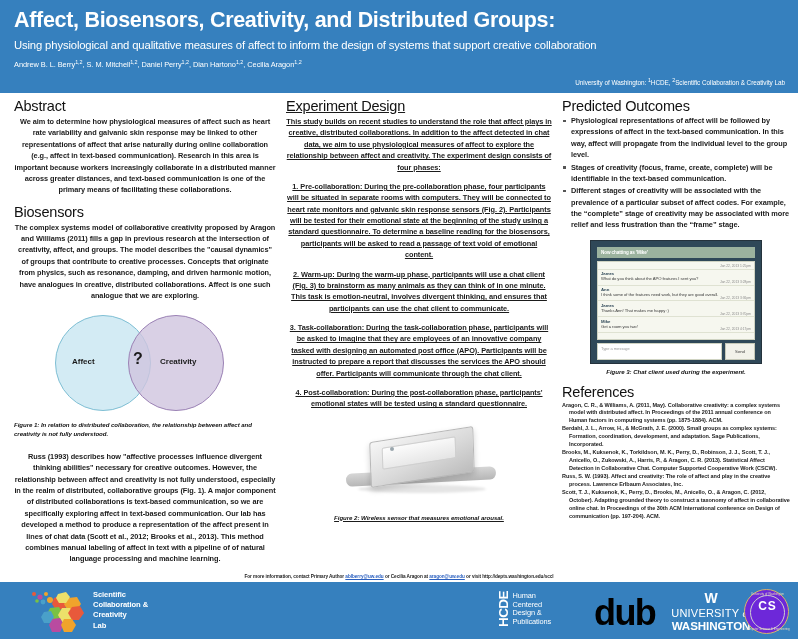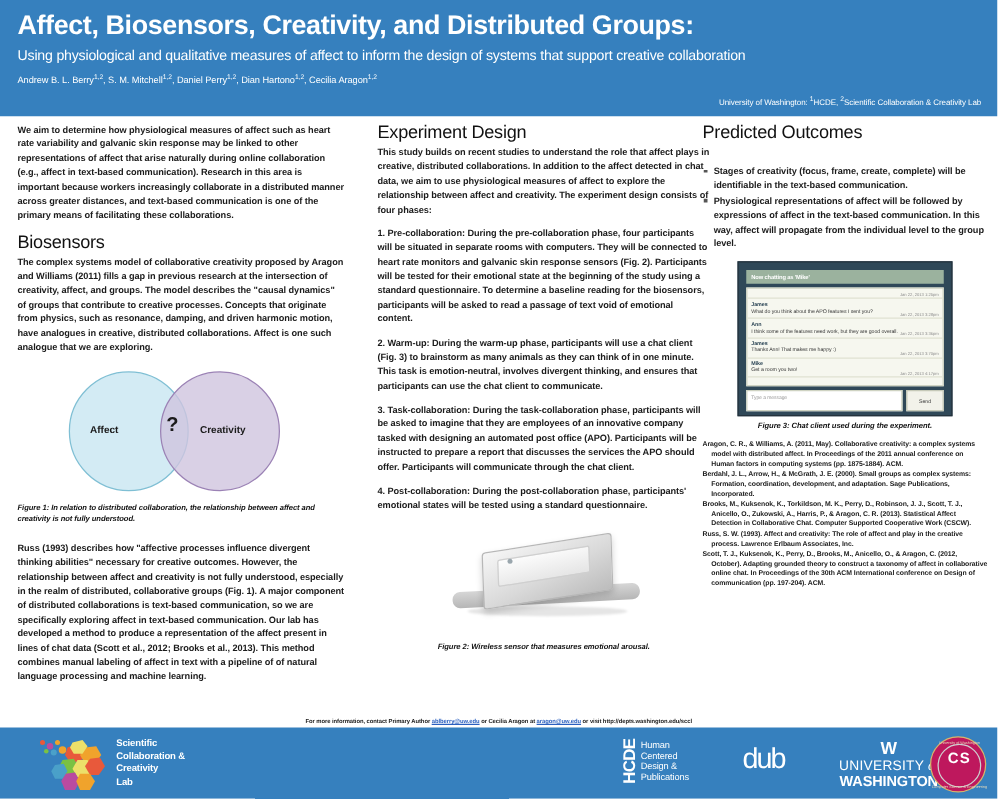--- a/index.html
+++ b/index.html
@@ -49,37 +49,37 @@
     white-space: nowrap;
   }
 
   
   .col {
     position: absolute;
     top: 98px;
     color: #1b1b1b;
   }
   .col-left   { left: 14px;  width: 262px; }
-  .col-mid    { left: 302px; width: 266px; }
+  .col-mid    { left: 286px; width: 266px; text-decoration: underline; }
   .col-right  { left: 562px; width: 228px; }
 
   h2.sec {
     font-size: 14.5px;
     font-weight: normal;
     color: #111;
     margin-bottom: 2px;
     letter-spacing: -0.2px;
   }
-  h2.sec.tight { margin-bottom: 17px; }
+  h2.sec.tight { margin-bottom: 1px; }
 
   p.body {
     font-size: 7.35px;
     line-height: 1.55;
     font-weight: bold;
-    text-align: left;
+    text-align: center;
     letter-spacing: -0.05px;
     margin-bottom: 8px;
   }
   p.body.last { margin-bottom: 0; }
 
   ul.bullets { list-style: none; margin: 1px 0 0 0; }
   ul.bullets li {
     position: relative;
     font-size: 7.35px;
     line-height: 1.55;
@@ -314,40 +314,40 @@
   .hcde-words {
     margin-left: 2px;
     color: #ffffff;
     font-size: 7.4px;
     line-height: 1.18;
     letter-spacing: -0.1px;
     padding-top: 1px;
   }
   .dub-logo {
     position: absolute; left: 594px; top: 13px;
-    color: #ffffff;
-    font-size: 23px;
-    font-weight: normal;
+    color: #000000;
+    font-size: 36px;
+    font-weight: bold;
     letter-spacing: -1.6px;
     line-height: 1;
   }
   .uw-logo {
     position: absolute; left: 655px; top: 9px;
     width: 112px; text-align: center; color: #ffffff;
   }
   .uw-w { font-size: 14px; font-weight: bold; line-height: 1; }
   .uw-l1 { font-size: 11px; letter-spacing: 0.2px; margin-top: 2px; }
   .uw-l1 i { font-style: italic; font-size: 9.5px; }
   .uw-l2 { font-size: 11.6px; font-weight: bold; letter-spacing: -0.1px; }
   .seal {
     position: absolute; left: 744px; top: 7px;
     width: 45px; height: 45px;
     border-radius: 50%;
     border: 1.4px solid #d8b36a;
-    background: #be185d;
+    background: #6d28d9;
   }
   .seal-inner {
     position: absolute; left: 5px; top: 5px;
     width: 35px; height: 35px;
     border-radius: 50%;
     border: 1px solid #cfcfcf;
   }
   .seal-cs {
     position: absolute; left: 0; top: 9px; width: 45px;
     text-align: center;
@@ -371,20 +371,21 @@
     <div class="authors">
       Andrew B. L. Berry<sup>1,2</sup>, S. M. Mitchell<sup>1,2</sup>, Daniel Perry<sup>1,2</sup>, Dian Hartono<sup>1,2</sup>, Cecilia Aragon<sup>1,2</sup>
     </div>
     <div class="affil">
       University of Washington: <sup>1</sup>HCDE, <sup>2</sup>Scientific Collaboration &amp; Creativity Lab
     </div>
   </div>
 
   <div class="col col-left">
 
+    <h2 class="sec">Abstract</h2>
     <p class="body">We aim to determine how physiological measures of affect such as heart rate variability and galvanic skin response may be linked to other representations of affect that arise naturally during online collaboration (e.g., affect in text-based communication). Research in this area is important because workers increasingly collaborate in a distributed manner across greater distances, and text-based communication is one of the primary means of facilitating these collaborations.</p>
 
     <h2 class="sec">Biosensors</h2>
     <p class="body">The complex systems model of collaborative creativity proposed by Aragon and Williams (2011) fills a gap in previous research at the intersection of creativity, affect, and groups. The model describes the "causal dynamics" of groups that contribute to creative processes. Concepts that originate from physics, such as resonance, damping, and driven harmonic motion, have analogues in creative, distributed collaborations. Affect is one such analogue that we are exploring.</p>
 
     <div class="venn-wrap">
       <div class="venn-circle venn-affect"></div>
       <div class="venn-circle venn-creativity"></div>
       <div class="venn-label venn-label-affect">Affect</div>
       <div class="venn-q">?</div>
@@ -411,22 +412,23 @@
         <div class="sensor-face"></div>
         <div class="sensor-led"></div>
       </div>
       <div class="caption center">Figure 2: Wireless sensor that measures emotional arousal.</div>
     </div>
   </div>
 
   <div class="col col-right">
     <h2 class="sec tight">Predicted Outcomes</h2>
     <ul class="bullets">
+      <li>Physiological representations of affect will be followed by expressions of affect in the text-based communication. In this way, affect will propagate from the individual level to the group level.</li>
       <li>Stages of creativity (focus, frame, create, complete) will be identifiable in the text-based communication.</li>
-      <li>Physiological representations of affect will be followed by expressions of affect in the text-based communication. In this way, affect will propagate from the individual level to the group level.</li>
+      <li>Different stages of creativity will be associated with the prevalence of a particular subset of affect codes. For example, the “complete” stage of creativity may be associated with more relief and less frustration than the “frame” stage.</li>
     </ul>
 
     <div class="chat-wrap">
       <div class="chat-window">
         <div class="chat-banner">Now chatting as 'Mike'</div>
         <div class="chat-log">
           <div class="chat-msg partial">
             <div class="chat-time">Jan 22, 2013 1:25pm</div>
           </div>
           <div class="chat-msg">
@@ -452,20 +454,21 @@
         </div>
         <div class="chat-inputrow">
           <div class="chat-input">Type a message</div>
           <div class="chat-send">Send</div>
         </div>
       </div>
       <div class="caption center">Figure 3: Chat client used during the experiment.</div>
     </div>
 
     <div class="refs">
+      <h2 class="sec">References</h2>
       <div class="ref-item">Aragon, C. R., &amp; Williams, A. (2011, May). Collaborative creativity: a complex systems model with distributed affect. In Proceedings of the 2011 annual conference on Human factors in computing systems (pp. 1875-1884). ACM.</div>
       <div class="ref-item">Berdahl, J. L., Arrow, H., &amp; McGrath, J. E. (2000). Small groups as complex systems: Formation, coordination, development, and adaptation. Sage Publications, Incorporated.</div>
       <div class="ref-item">Brooks, M., Kuksenok, K., Torkildson, M. K., Perry, D., Robinson, J. J., Scott, T. J., Anicello, O., Zukowski, A., Harris, P., &amp; Aragon, C. R. (2013). Statistical Affect Detection in Collaborative Chat. Computer Supported Cooperative Work (CSCW).</div>
       <div class="ref-item">Russ, S. W. (1993). Affect and creativity: The role of affect and play in the creative process. Lawrence Erlbaum Associates, Inc.</div>
       <div class="ref-item">Scott, T. J., Kuksenok, K., Perry, D., Brooks, M., Anicello, O., &amp; Aragon, C. (2012, October). Adapting grounded theory to construct a taxonomy of affect in collaborative online chat. In Proceedings of the 30th ACM International conference on Design of communication (pp. 197-204). ACM.</div>
     </div>
   </div>
 
   <div class="contact">
     <span>For more information, contact Primary Author </span><a href="#">ablberry@uw.edu</a><span> or Cecilia Aragon at </span><a href="#">aragon@uw.edu</a><span> or visit http://depts.washington.edu/sccl</span>

